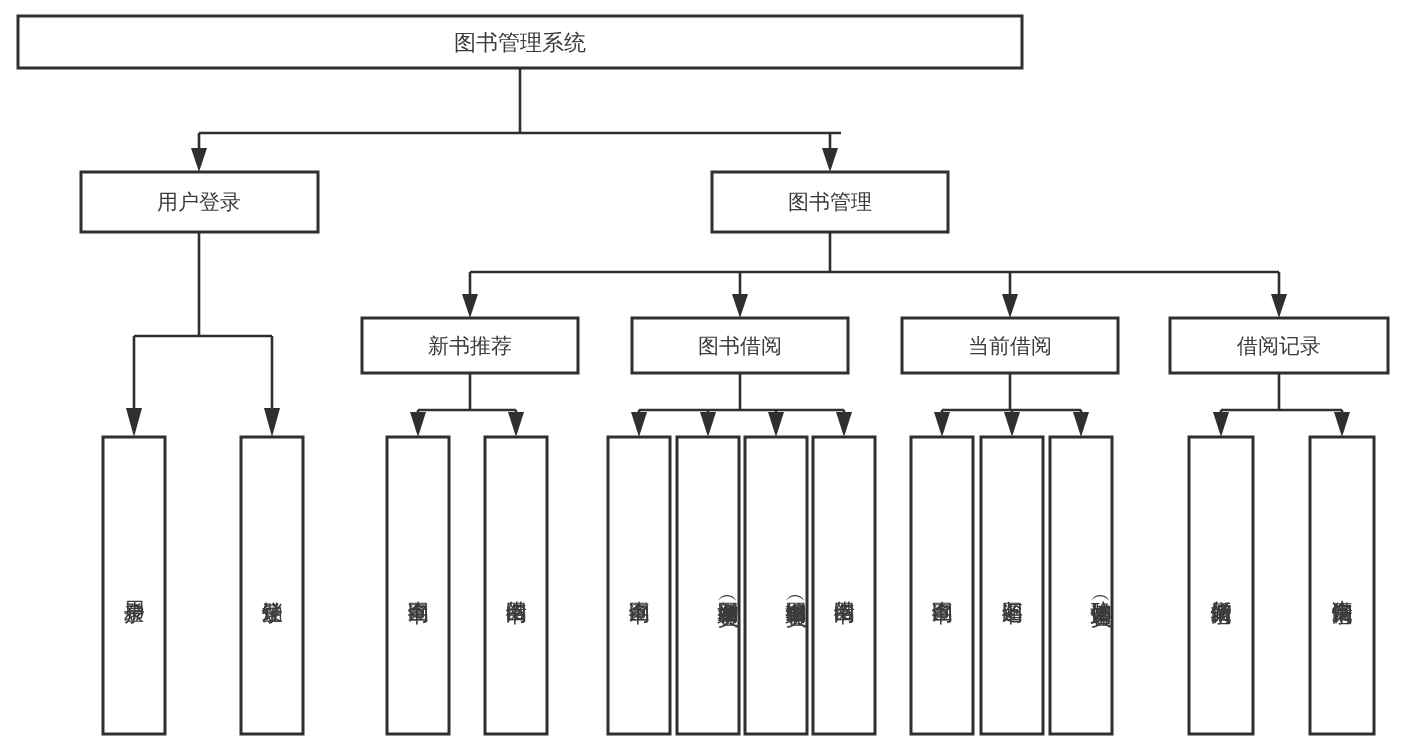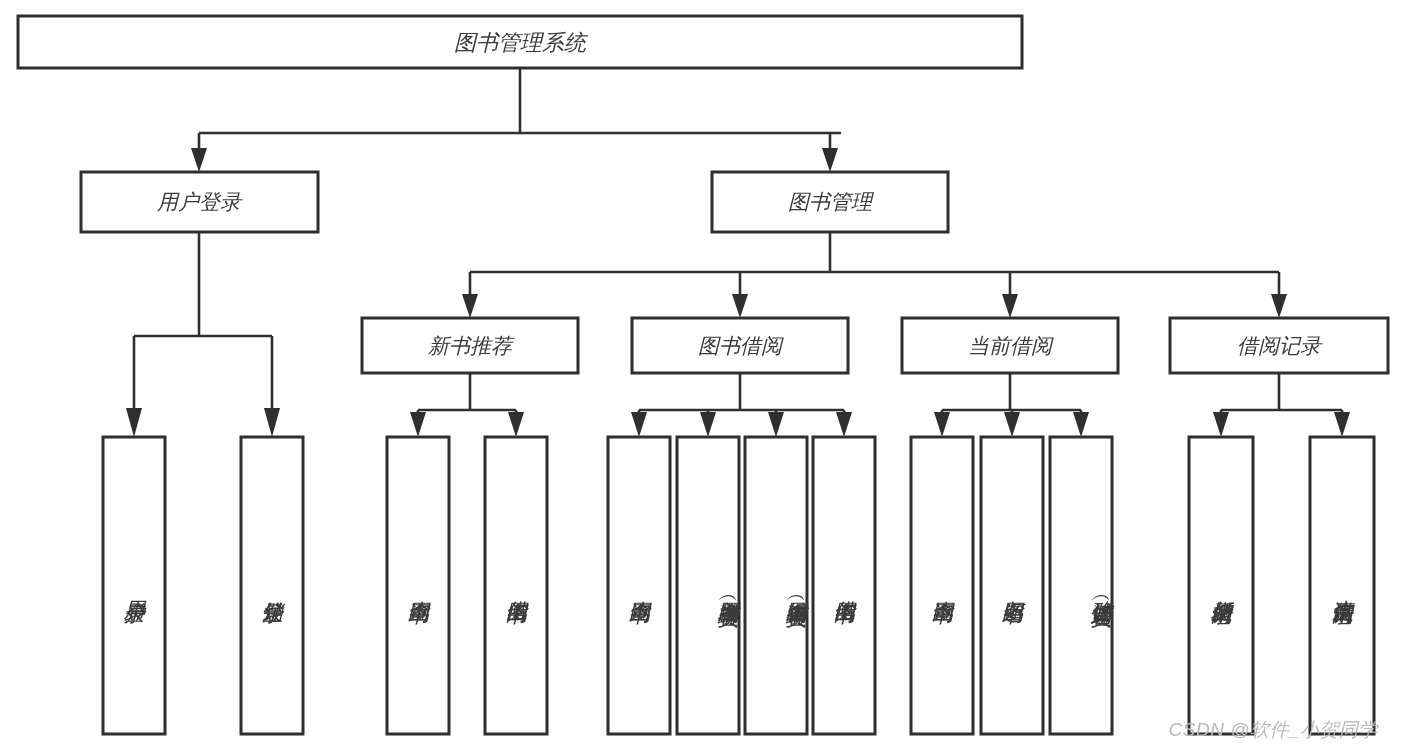--- a/index.html
+++ b/index.html
@@ -12,21 +12,20 @@
     height: 747px;
     font-family: "Liberation Sans", "DejaVu Sans", sans-serif;
     overflow: hidden;
     position: relative;
   }
   #diagram-root {
     position: absolute;
     left: 0; top: 0;
     width: 1384px;
     height: 747px;
-    font-style: italic;
   }
   svg.diagram-canvas {
     display: block;
     width: 1405px;
     height: 747px;
   }
   .node-box {
     fill: #ffffff;
     stroke: #2f2f2f;
     stroke-width: 3;
@@ -234,15 +233,14 @@
   <div class="vlabel centered" style="left:911px; top:437px; width:62px; height:297px;">查询图书</div>
 
   <div class="vlabel centered" style="left:981px; top:437px; width:62px; height:297px;">归还图书</div>
 
   <div class="vlabel" style="left:1050px; top:443px; width:62px; height:291px;">确认归还（管理员）</div>
 
   <div class="vlabel centered" style="left:1189px; top:437px; width:64px; height:297px;">新增借阅记录</div>
 
   <div class="vlabel centered" style="left:1310px; top:437px; width:64px; height:297px;">查询借阅记录</div>
 
-  <div class="watermark">CSDN @软件_小贺同学</div>
 
 </div>
 
 </body></html>

